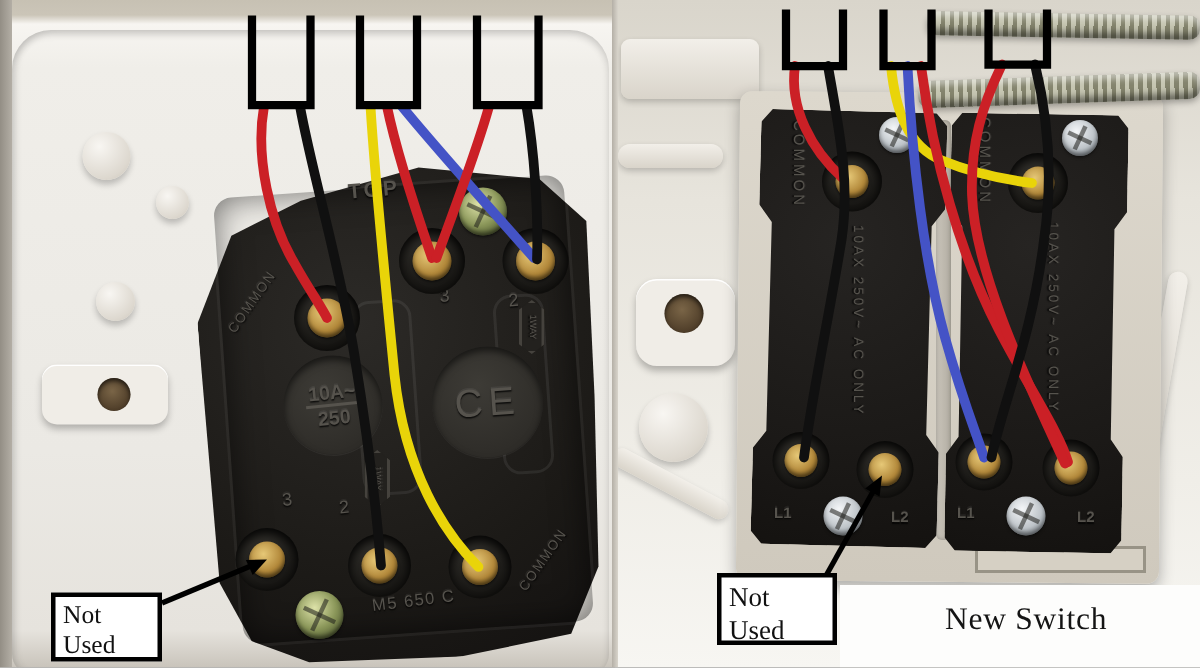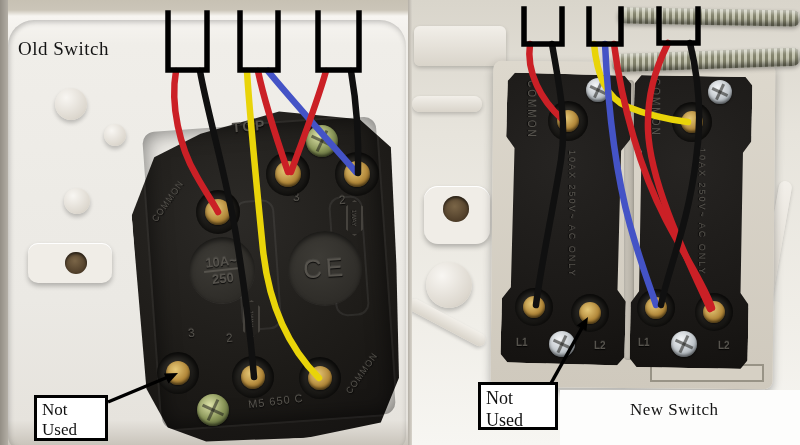--- a/index.html
+++ b/index.html
@@ -209,19 +209,18 @@
     <path class="cablebox" d="M524,9 L524,44 L562,44 L562,9" stroke="#000000"></path>
     <path class="cablebox" d="M589,9 L589,44 L621,44 L621,9" stroke="#000000"></path>
     <path class="cablebox" d="M659,9 L659,43 L698,43 L698,9" stroke="#000000"></path>
 
     <path class="arrowline" d="M108,402 L168,377" stroke="#000000"></path>
     <polygon points="178,373 168.5,383.4 163.9,373.4" fill="#000000"></polygon>
     <path class="arrowline" d="M550,385 L583,326" stroke="#000000"></path>
     <polygon points="588,317 586.4,331 576.8,325.6" fill="#000000"></polygon>
   </svg>
 
-  <div class="anno-title" style="left:18px;top:38px">Old Switch</div>
   <div class="whiteout" style="left:560px;top:390px;width:240px;height:55px"></div>
-  <div class="anno-title" style="left:630px;top:400px;font-size:17px;z-index:9">New Switch</div>
+  <div class="anno-title" style="left:630px;top:400px;font-size:21px;z-index:9">New Switch</div>
   <div class="notused" style="left:34px;top:395px;width:74px;height:46px">Not Used</div>
   <div class="notused" style="left:478px;top:382px;width:80px;height:48px;font-size:18px;line-height:22px">Not Used</div>
 
 </div>
 
 </body></html>

